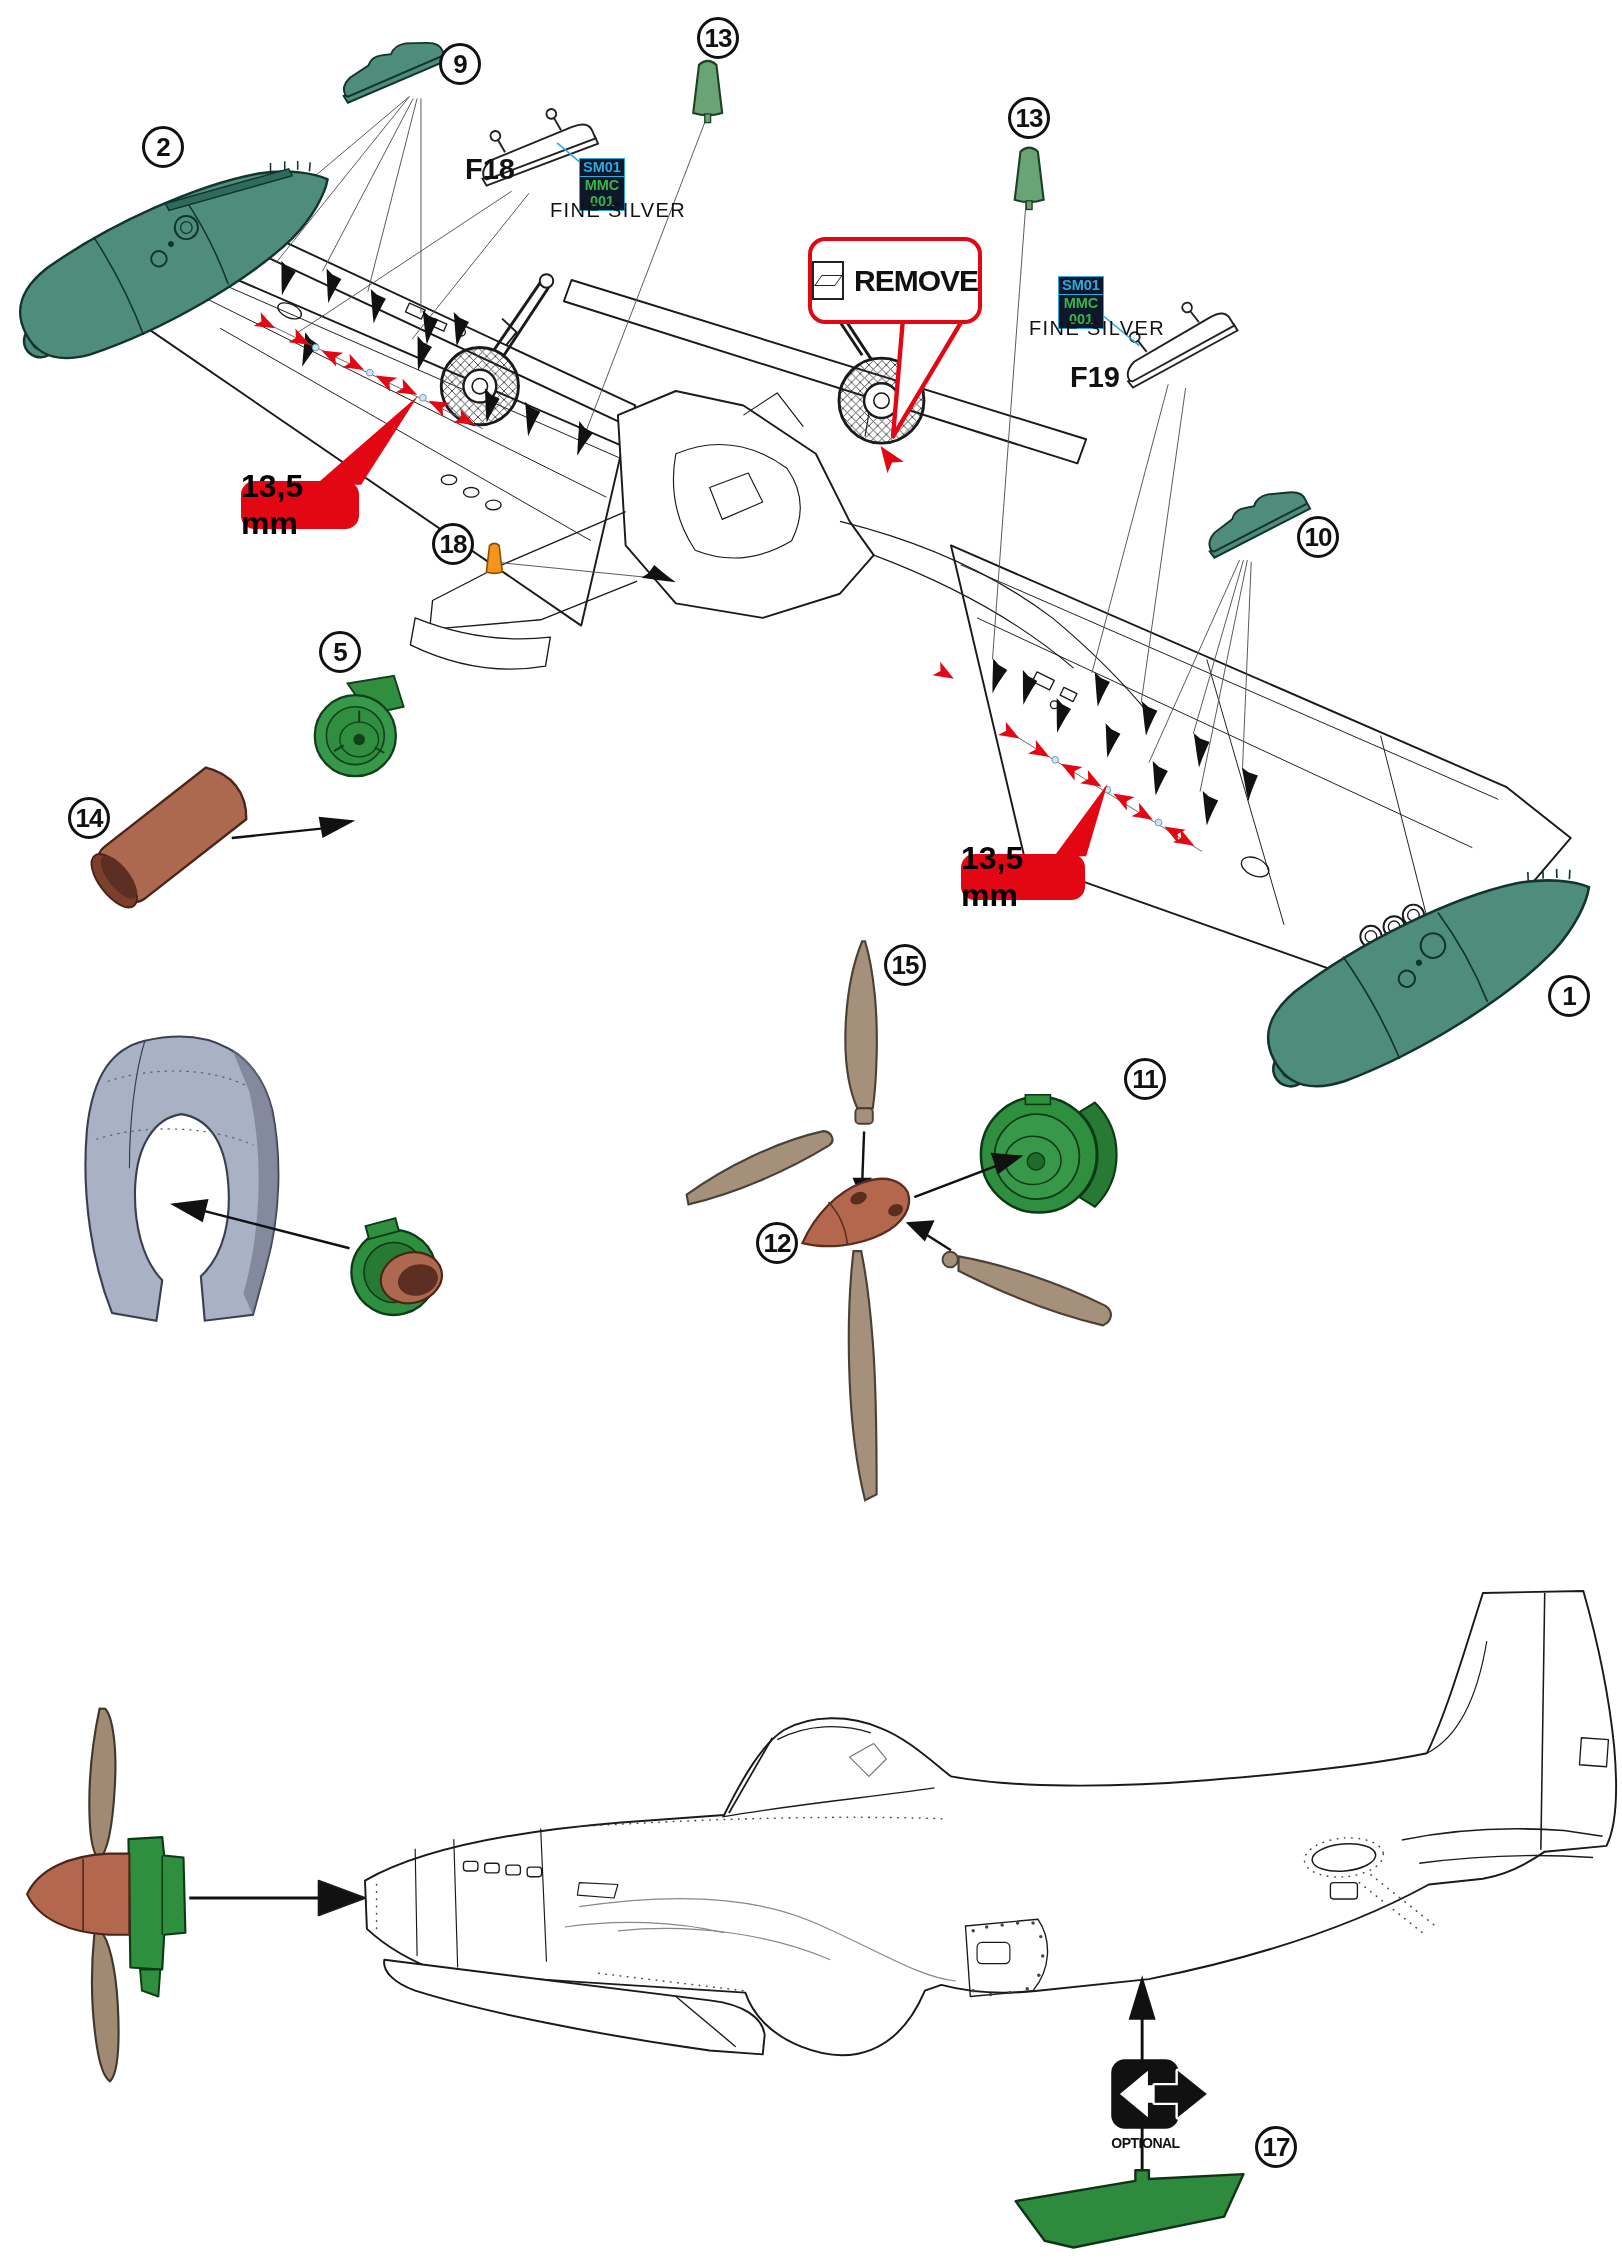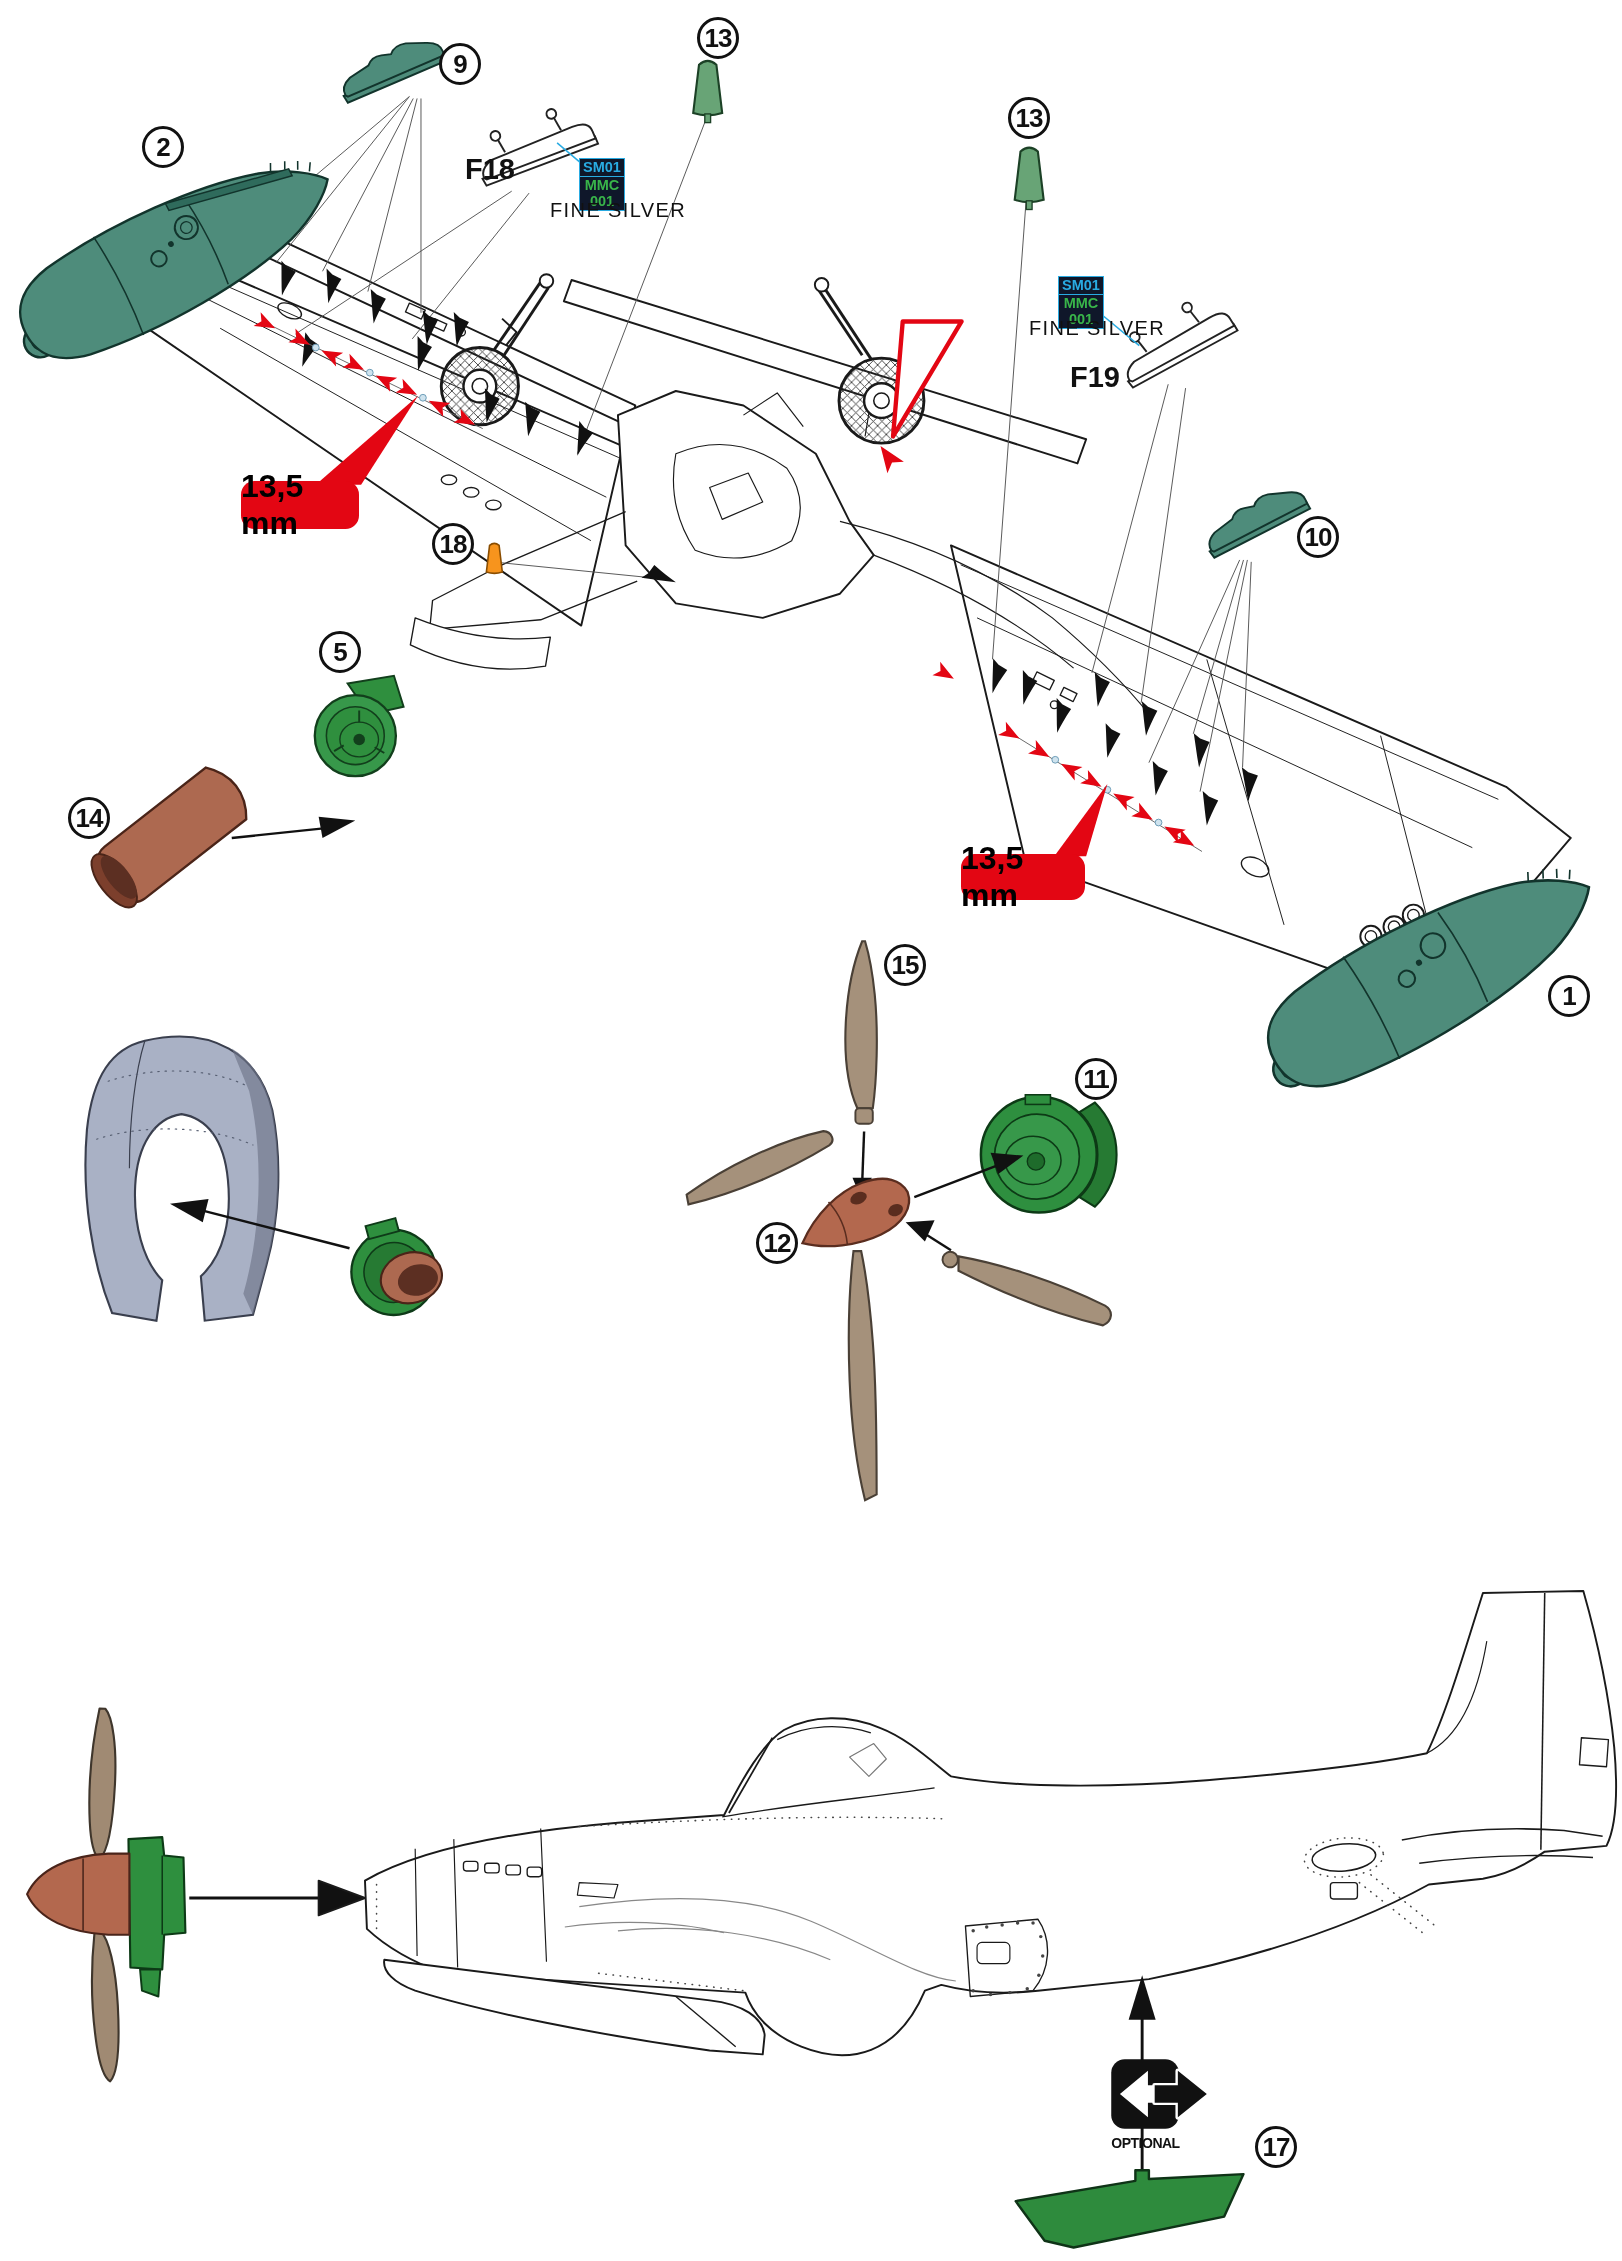--- a/index.html
+++ b/index.html
@@ -420,20 +420,26 @@
     <g>
       <rect x="1151" y="2133" width="70" height="72" rx="14" fill="#111" stroke="none"></rect>
       <polygon points="1160,2169 1189,2145 1189,2160 1212,2160 1212,2178 1189,2178 1189,2193" fill="#fff" stroke="none"></polygon>
       <polygon points="1196,2160 1220,2160 1220,2145 1250,2169 1220,2193 1220,2178 1196,2178" fill="#111" stroke="#fff" stroke-width="5" paint-order="stroke" stroke-linejoin="round"></polygon>
     </g>
 
     <path d="M1052,2280 L1176,2259 L1176,2248 L1190,2248 L1190,2257 L1288,2252 L1268,2296 L1112,2328 L1082,2321 Z" fill="#2e8b3d" stroke="#0f3317" stroke-width="2.5"></path>
   </g>
 </svg>
 
+<div class="remove-box">
+  <span class="remove-icon">
+        <span></span>
+      </span>
+  <span class="remove-text">REMOVE</span>
+</div>
 
 <div class="measure" style="left:241px;top:481px;width:118px;height:48px;">13,5 mm</div>
 <div class="measure" style="left:961px;top:854px;width:124px;height:46px;">13,5 mm</div>
 
 <div class="mat-tag" style="left:579px;top:158px;">
   <div class="code">SM01</div>
   <div class="brand">MMC</div>
   <div class="num">001</div>
 </div>
 <div class="mat-caption" style="left:550px;top:199px;">FINE SILVER</div>
@@ -452,19 +458,19 @@
 
 <div class="balloon" style="left:142px;top:126px;">2</div>
 <div class="balloon" style="left:439px;top:43px;">9</div>
 <div class="balloon" style="left:697px;top:17.4px;">13</div>
 <div class="balloon" style="left:1008px;top:97px;">13</div>
 <div class="balloon" style="left:1297px;top:516px;">10</div>
 <div class="balloon" style="left:432px;top:523px;">18</div>
 <div class="balloon" style="left:319px;top:631px;">5</div>
 <div class="balloon" style="left:68px;top:797px;">14</div>
 <div class="balloon" style="left:884px;top:944px;">15</div>
-<div class="balloon" style="left:1075px;top:1058px;text-align:right;">11</div>
+<div class="balloon" style="left:1124px;top:1058px;text-align:right;">11</div>
 <div class="balloon" style="left:756px;top:1222px;">12</div>
 <div class="balloon" style="left:1548px;top:975px;">1</div>
 <div class="balloon" style="left:1255px;top:2126px;">17</div>
 
 </div>
 
 
 </body></html>

